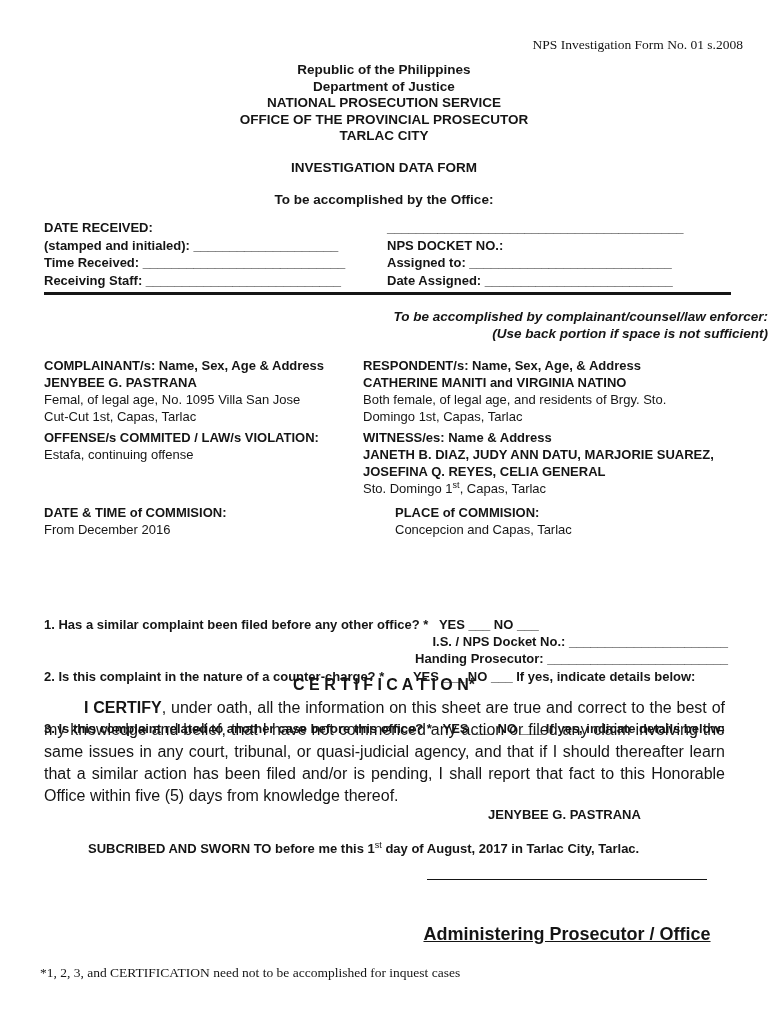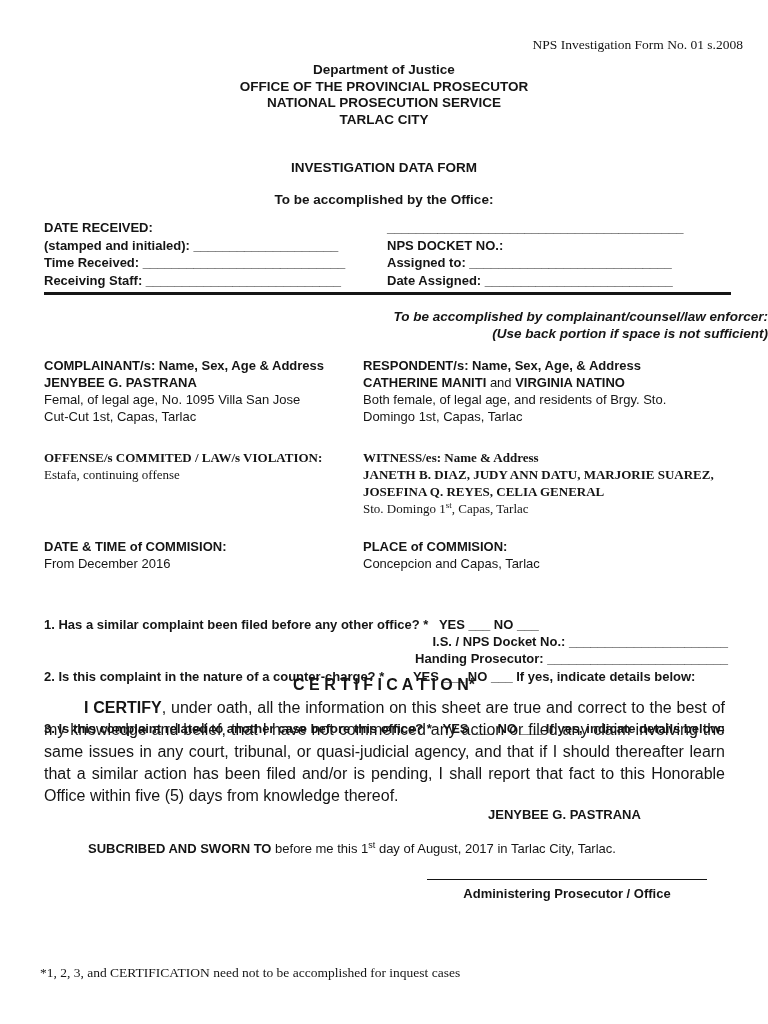--- a/index.html
+++ b/index.html
@@ -2,21 +2,21 @@
 <html><head>
 <meta charset="utf-8">
 <style>
   html,body { margin:0; padding:0; background:#ffffff; }
   .page {
     position:relative; width:768px; height:984px; background:#ffffff;
     font-family:"Liberation Sans", sans-serif; color:#151515; overflow:hidden;
   }
   .serif { font-family:"Liberation Serif", serif; }
   .b { font-weight:bold; }
-  .pre { white-space:pre-wrap; }
+  .pre { white-space:pre-wrap;font-weight:bold; }
 
   .form-no { position:absolute; top:37px; right:25px; font-size:13.5px; }
 
   .letterhead { position:absolute; top:62px; left:0; width:100%; text-align:center;
     font-weight:bold; font-size:13.5px; line-height:16.6px; }
 
   .form-title { position:absolute; top:160px; left:0; width:100%; text-align:center;
     font-weight:bold; font-size:13.5px; }
 
   .office-note { position:absolute; top:192px; left:0; width:100%; text-align:center;
@@ -32,60 +32,61 @@
 
   .complainant-note { position:absolute; top:308px; left:0; width:100%; text-align:right;
     font-weight:bold; font-style:italic; font-size:13.5px; line-height:17px; }
 
   .two-col { position:absolute; left:44px; right:30px; display:flex;
     font-size:13px; line-height:17px; }
   .col-l { width:319px; }
   .col-r { flex:1; }
 
   .parties   { top:357px; }
-  .offense-witness { top:449px;font-family:Liberation Serif, serif; }
-  .commission { top:538px; }
+  .offense-witness { top:429px; }
+  .commission { top:504px;gap:32px; }
 
   .questions { position:absolute; top:582px; left:44px; right:30px;
     font-weight:bold; font-size:13px; line-height:17.2px; white-space:pre-wrap; }
 
   .docket-lines { position:absolute; top:633px; left:360px; width:368px;
     text-align:right; font-weight:bold; font-size:13px; line-height:17.2px; }
 
   .cert-title { position:absolute; top:676px; left:0; width:100%; text-align:center;
     font-weight:bold; font-size:16px; }
 
   .cert-para { position:absolute; top:697px; left:44px; width:681px;
     text-align:justify; font-size:16px; line-height:22px; text-indent:40px; }
 
   .sig-name { position:absolute; top:807px; left:488px; font-weight:bold; font-size:13px; }
 
   .sworn { position:absolute; top:841px; left:44px; width:681px; font-size:13px;
     text-indent:44px; }
 
   .sig-line { position:absolute; top:879px; left:427px; width:280px;
     border-top:1.5px solid #151515; }
-  .sig-label { position:absolute; top:886px; left:407px; width:320px; text-align:center;
-    font-weight:bold; font-size:13px; }
+  .sig-label { position:absolute; top:924px; left:407px; width:320px; text-align:center;
+    font-weight:bold; font-size:18px;text-decoration:underline; }
 
   .footnote { position:absolute; top:965px; left:40px; font-size:13.5px; }
 
   sup { font-size:9px; vertical-align:super; line-height:0; }
 </style>
 </head>
 <body>
 
 <div class="page">
 
   <div class="form-no serif">NPS Investigation Form No. 01 s.2008</div>
 
   <div class="letterhead">
+    <div>Republic of the Philippines</div>
     <div>Department of Justice</div>
+    <div>NATIONAL PROSECUTION SERVICE</div>
     <div>OFFICE OF THE PROVINCIAL PROSECUTOR</div>
-    <div>NATIONAL PROSECUTION SERVICE</div>
     <div>TARLAC CITY</div>
   </div>
 
   <div class="form-title">INVESTIGATION DATA FORM</div>
 
   <div class="office-note">To be accomplished by the Office:</div>
 
   <div class="office-block">
     <div class="office-left">
       <div>DATE RECEIVED:</div>

